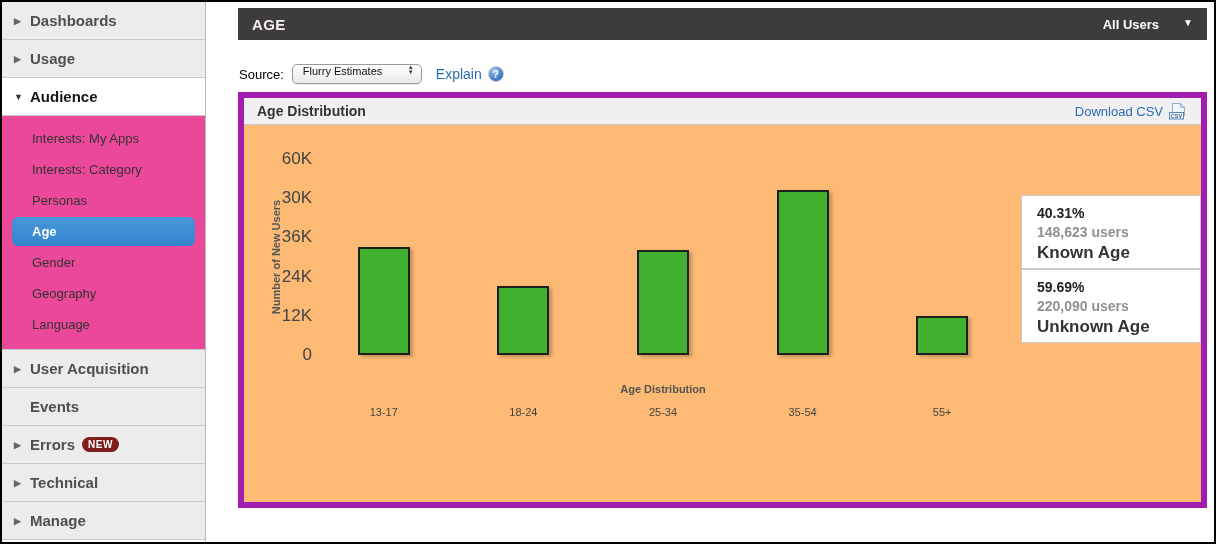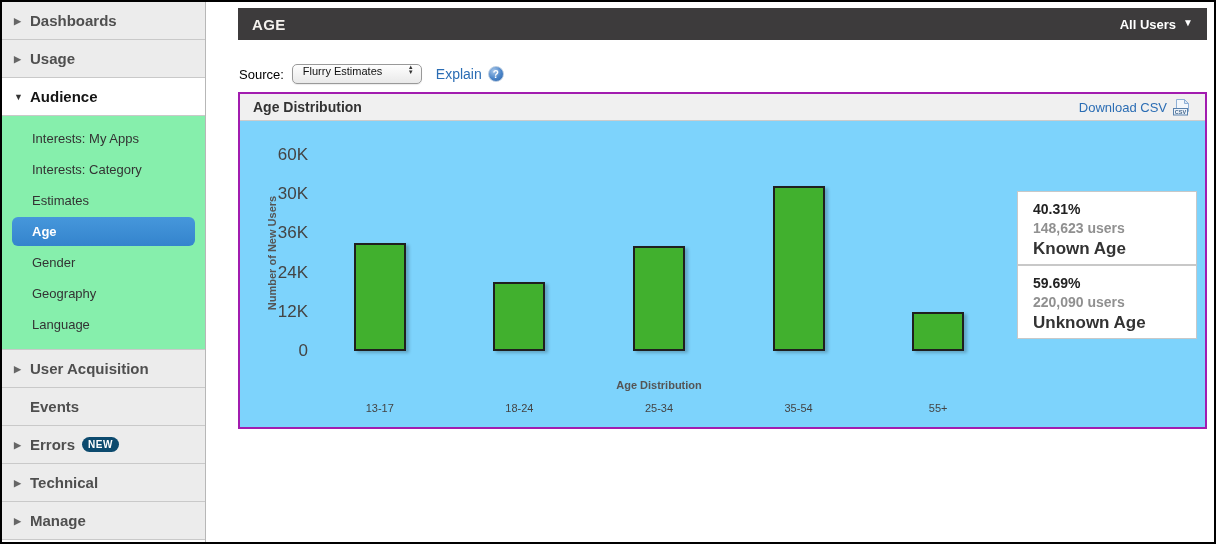--- a/index.html
+++ b/index.html
@@ -8,37 +8,37 @@
             border: 2px solid #000; overflow: hidden; }
 
   
   .sidebar { position: absolute; left: 0; top: 0; bottom: 0; width: 204px;
              background: #fff; border-right: 1px solid #b7b7b7; }
   .side-section { height: 38px; display: flex; align-items: center; padding-left: 12px;
                   background: #ececec; border-bottom: 1px solid #c9c9c9;
                   color: #4f4f4f; font-size: 15px; font-weight: bold; cursor: pointer; }
   .side-section .tri { width: 16px; font-size: 9px; color: #666; flex: 0 0 16px; }
   .side-section.expanded { background: #fff; color: #151515; }
-  .subnav { background: #86efac; border-bottom: 1px solid #c9c9c9; padding: 7px 0 9px 0; }
+  .subnav { background: #ec4899; border-bottom: 1px solid #c9c9c9; padding: 7px 0 9px 0; }
   .subitem { height: 31px; line-height: 31px; padding-left: 30px; font-size: 13px;
              color: #333; cursor: pointer; }
   .subitem.selected { height: 29px; line-height: 29px; margin: 1px 10px; padding-left: 20px;
              border-radius: 6px; background: linear-gradient(#4697db, #3484cd);
              color: #fff; font-weight: bold; }
   .badge-new { display: inline-block; margin-left: 7px; padding: 2px 6px 2px 6px;
-               background: #0c4a6e; color: #fff; font-size: 10px; font-weight: bold;
+               background: #7f1d1d; color: #fff; font-size: 10px; font-weight: bold;
                border-radius: 8px; letter-spacing: .5px; }
 
   
   .topbar { position: absolute; left: 236px; top: 6px; width: 969px; height: 32px;
             background: #3d3b3c; display: flex; align-items: center;
             justify-content: space-between; padding: 0 14px; }
   .topbar-title { color: #f5f2ee; font-size: 15px; font-weight: bold; letter-spacing: .4px; }
   .scope { color: #fff; font-size: 13px; font-weight: bold; display: flex;
-           gap: 7px; cursor: pointer; }
+           gap: 24px; cursor: pointer; }
   .scope .tri-down { font-size: 10px; }
 
   
   .source-row { position: absolute; left: 237px; top: 61px; height: 22px;
                 display: flex; align-items: center; }
   .source-label { font-size: 13px; color: #000; }
   .mac-select { margin-left: 8px; width: 130px; height: 20px; border: 1px solid #999;
                 border-radius: 5px; background: linear-gradient(#fefefe, #e9e9e9);
                 display: flex; font-size: 11px; color: #111;
                 padding-left: 10px; cursor: pointer; box-shadow: 0 1px 1px rgba(0,0,0,.08); }
@@ -47,22 +47,22 @@
              color: #333; font-size: 6px; line-height: 5px; padding-right: 4px; }
   .explain-link { margin-left: 14px; font-size: 14px; color: #2b6db4;
                   text-decoration: none; cursor: pointer; }
   .help-icon { margin-left: 6px; width: 16px; height: 16px; border-radius: 50%;
                background: radial-gradient(circle at 35% 28%, #a6c6ea, #4a84c8 55%, #2e66ab);
                color: #fff; font-size: 10px; font-weight: bold; display: flex;
                align-items: center; justify-content: center; border: 1px solid #b9cce1;
                cursor: pointer; }
 
   
-  .panel { position: absolute; left: 236px; top: 90px; width: 969px; height: 337px;
-           border: 2px solid #a21caf; background: #7dd3fc; }
+  .panel { position: absolute; left: 236px; top: 90px; width: 969px; height: 416px;
+           border: 6px solid #a21caf; background: #fdba74; }
   .panel-header { height: 27px; background: #f0f0f0; border-bottom: 1px solid #ccc;
                   display: flex; align-items: center; justify-content: space-between;
                   padding: 0 13px; }
   .panel-title { font-size: 14px; font-weight: bold; color: #333; }
   .download { display: flex; align-items: center; gap: 5px; cursor: pointer; }
   .download a { font-size: 13px; color: #2b6db4; text-decoration: none; }
   .panel-body { position: relative; height: 296px; }
 
   
   .ytitle { position: absolute; left: 32px; top: 132px; transform: translate(-50%,-50%) rotate(-90deg);
@@ -102,21 +102,21 @@
       <span class="tri">▶</span>
       <span>Usage</span>
     </div>
     <div class="side-section expanded">
       <span class="tri" style="color:#333;">▼</span>
       <span>Audience</span>
     </div>
     <div class="subnav">
       <div class="subitem">Interests: My Apps</div>
       <div class="subitem">Interests: Category</div>
-      <div class="subitem">Estimates</div>
+      <div class="subitem">Personas</div>
       <div class="subitem selected">Age</div>
       <div class="subitem">Gender</div>
       <div class="subitem">Geography</div>
       <div class="subitem">Language</div>
     </div>
     <div class="side-section">
       <span class="tri">▶</span>
       <span>User Acquisition</span>
     </div>
     <div class="side-section">

